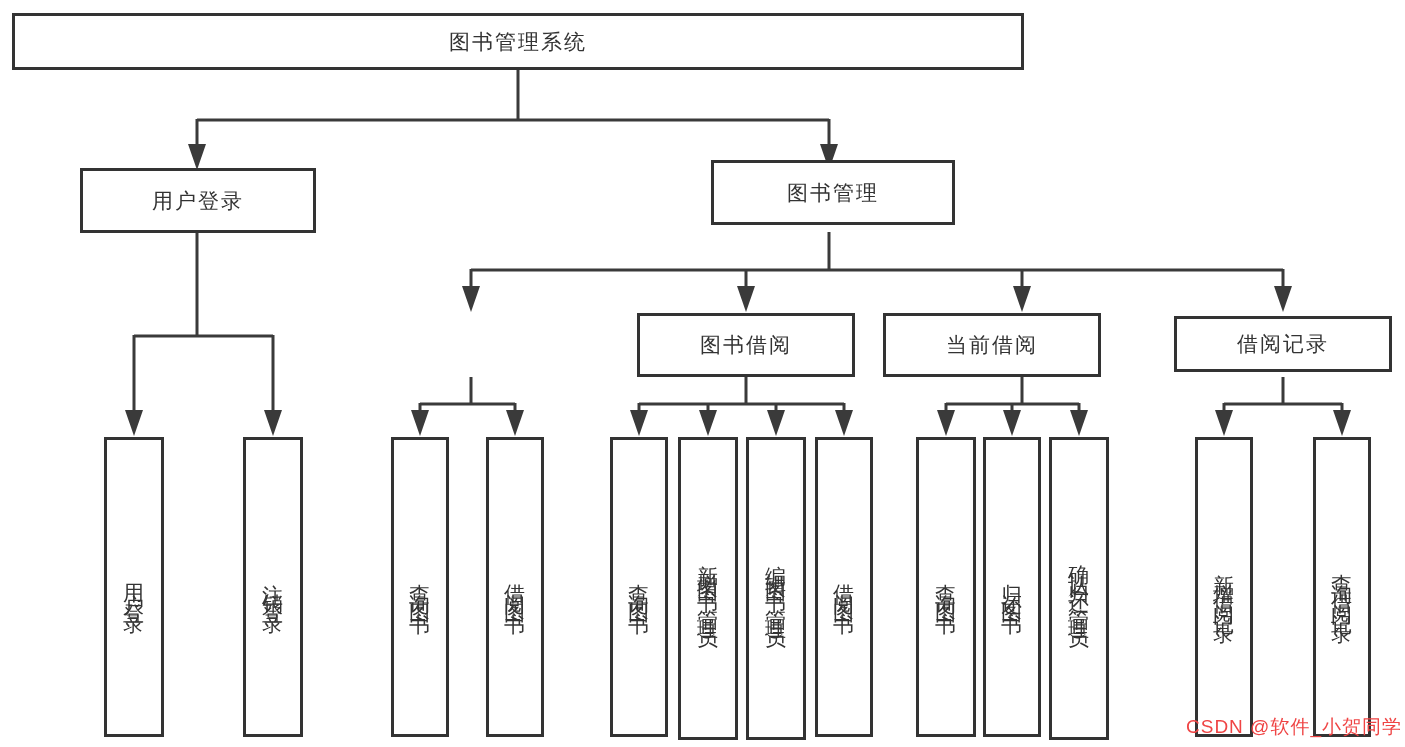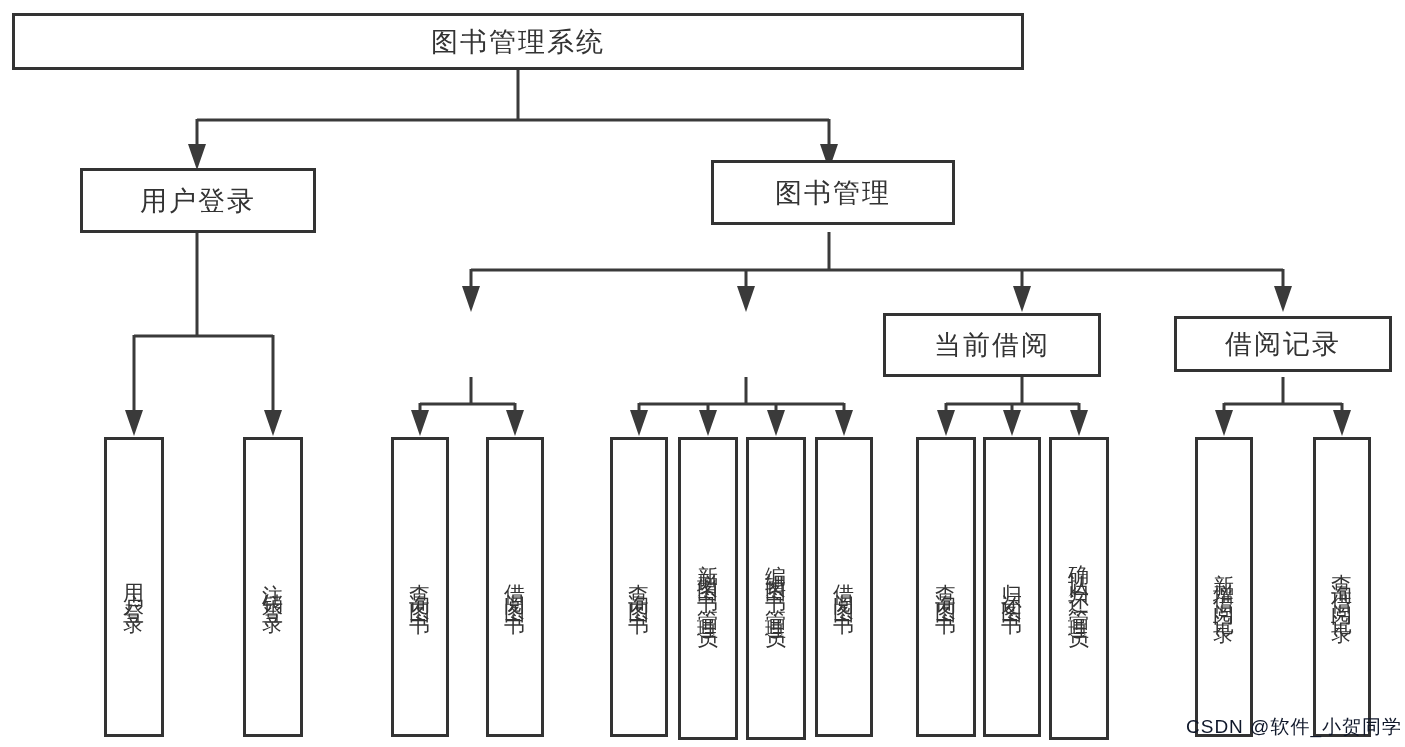--- a/index.html
+++ b/index.html
@@ -23,38 +23,38 @@
     box-sizing: border-box;
     background: #ffffff;
     border: 3px solid #333333;
     display: flex;
     align-items: center;
     justify-content: center;
     overflow: hidden;
   }
   .node .lbl {
     color: #333333;
-    font-size: 27px;
+    font-size: 21px;
     white-space: nowrap;
   }
   .node.h .lbl { letter-spacing: 2px; }
   .node.v .lbl {
     writing-mode: vertical-rl;
     line-height: 1;
     letter-spacing: 10px;
     font-size: 21px;
   }
   .node.v.long .lbl { letter-spacing: 9px; }
   #watermark {
     position: absolute;
     left: 1186px;
     top: 714px;
     font-size: 19px;
     letter-spacing: 1px;
-    color: #0f172a;
+    color: #ef4444;
     white-space: nowrap;
   }
 </style>
 </head>
 <body>
 
 <div id="stage">
 
   <svg id="wires" viewBox="0 0 1405 747" xmlns="http://www.w3.org/2000/svg">
 
@@ -96,20 +96,23 @@
     <span class="lbl">图书管理系统</span>
   </div>
 
   <div class="node h" style="left:80px;top:168px;width:236px;height:65px">
     <span class="lbl">用户登录</span>
   </div>
   <div class="node h" style="left:711px;top:160px;width:244px;height:65px">
     <span class="lbl">图书管理</span>
   </div>
 
+  <div class="node h" style="left:637px;top:313px;width:218px;height:64px">
+    <span class="lbl">图书借阅</span>
+  </div>
   <div class="node h" style="left:883px;top:313px;width:218px;height:64px">
     <span class="lbl">当前借阅</span>
   </div>
   <div class="node h" style="left:1174px;top:316px;width:218px;height:56px">
     <span class="lbl">借阅记录</span>
   </div>
 
   <div class="node v" style="left:104px;top:437px;width:60px;height:300px">
     <span class="lbl">用户登录</span>
   </div>

